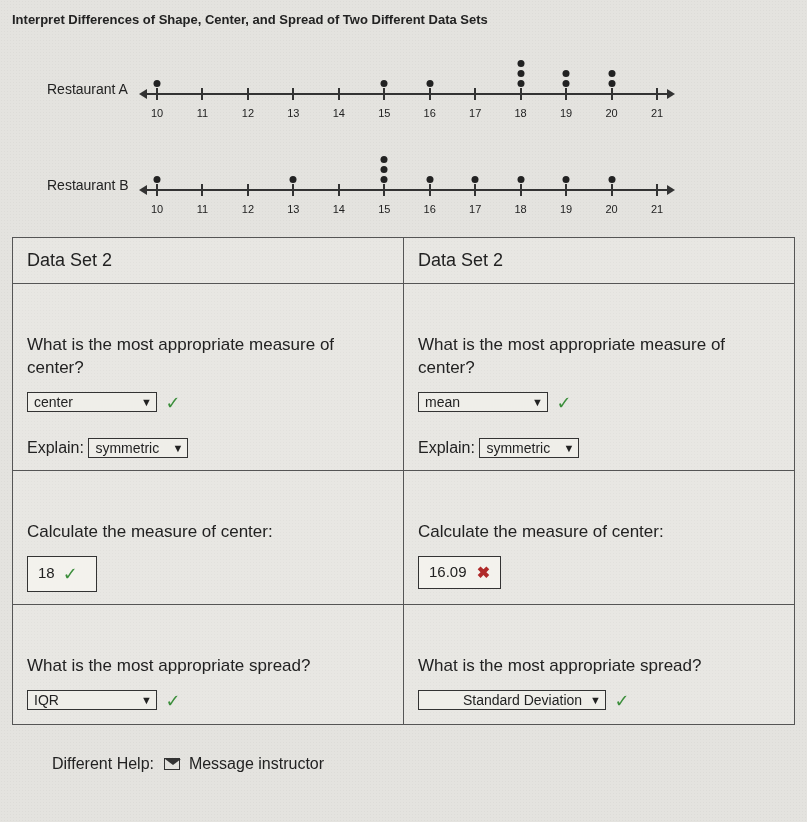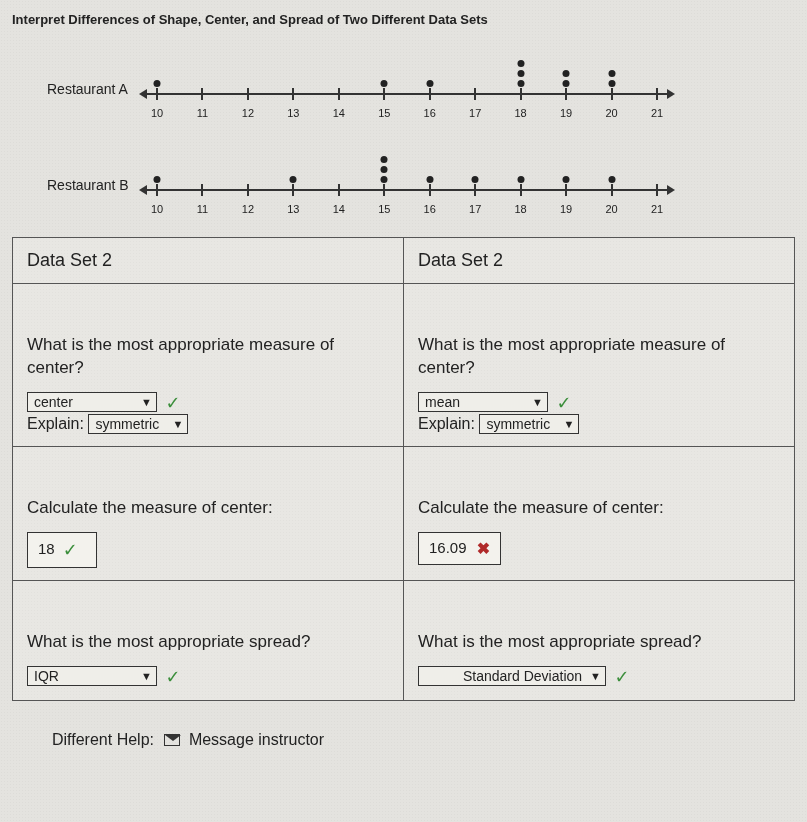--- a/index.html
+++ b/index.html
@@ -132,21 +132,21 @@
   .input-mock {
     display:inline-block;
     border: 1.5px solid #333;
     background: #f3f2ed;
     padding: 6px 10px;
     font-size: 15px;
     min-width: 70px;
   }
   .explain-label {
     font-size: 16px;
-    margin-top: 0;
+    margin-top: 24px;
   }
   .qhelp {
     margin-top: 30px;
     margin-left: 40px;
     font-size: 16px;
   }
   .mail-icon {
     display:inline-block;
     width:16px;height:12px;
     border:1.5px solid #333;

